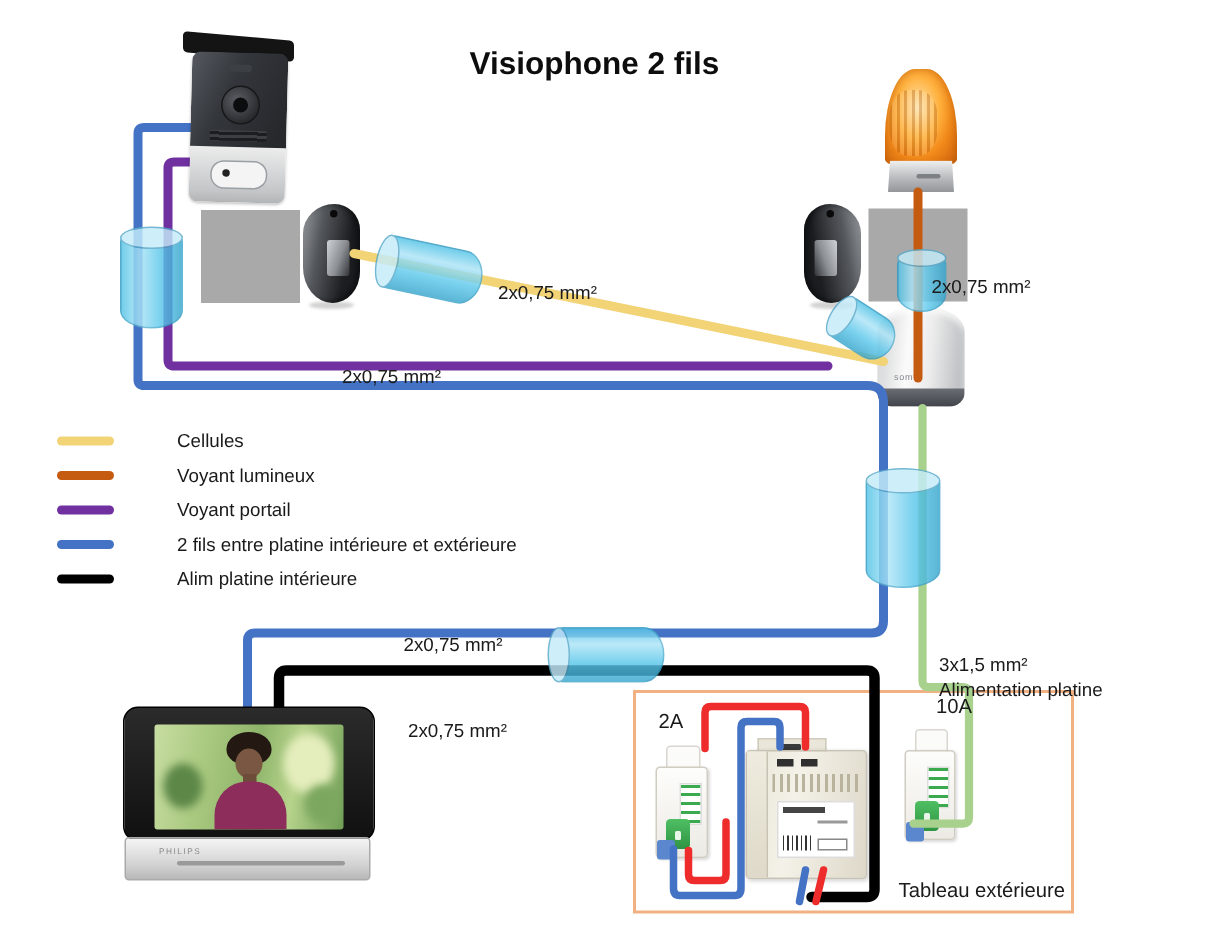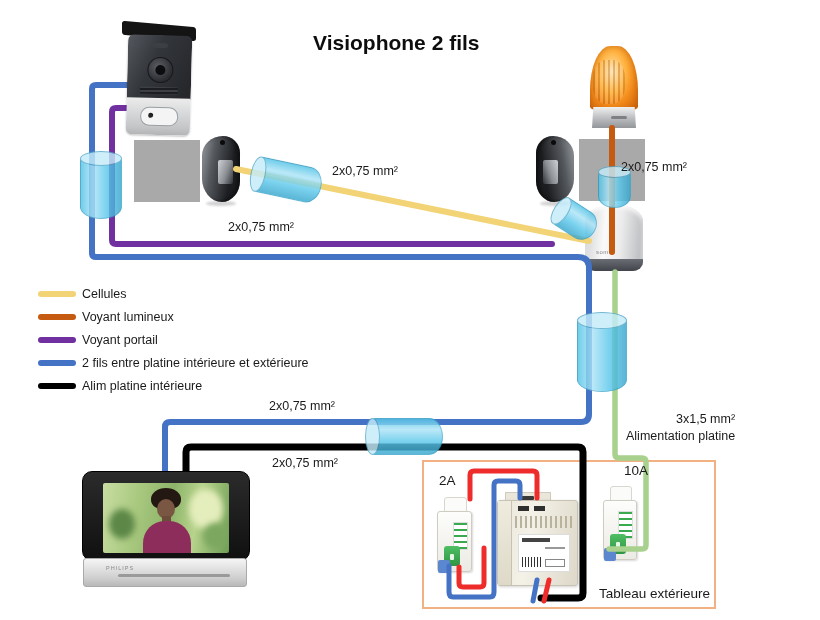--- a/index.html
+++ b/index.html
@@ -1,25 +1,25 @@
 <!DOCTYPE html>
 <html><head>
 <meta charset="utf-8">
 <style>
   html,body{margin:0;padding:0;background:#ffffff;}
   #canvas{position:relative;width:820px;height:620px;background:#ffffff;overflow:hidden;
-          font-family:"Liberation Sans",sans-serif;color:#1a1a1a;text-align:right;}
+          font-family:"Liberation Sans",sans-serif;color:#1a1a1a;}
   .abs{position:absolute;}
-  .lbl{position:absolute;font-size:12.5px;color:#1a1a1a;white-space:nowrap;}
+  .lbl{position:absolute;font-size:12.5px;color:#1a1a1a;white-space:nowrap;margin-top:24px;}
   .lbl-big{position:absolute;font-size:13.5px;color:#1a1a1a;white-space:nowrap;}
   #title{position:absolute;left:313px;top:31px;font-size:21px;font-weight:bold;color:#0d0d0d;}
 
   
   #legend{position:absolute;left:38px;top:282px;}
-  .leg-row{display:flex;align-items:center;height:23px;}
+  .leg-row{display:flex;align-items:center;height:23px;gap:36px;}
   .leg-sw{width:38px;height:6px;border-radius:3px;flex:0 0 auto;}
   .leg-lab{margin-left:6px;font-size:12.5px;}
 
   
   .cyl{position:absolute;opacity:.82;}
   .cylv .tube{position:absolute;left:0;right:0;top:6px;bottom:0;
       border-radius:4px 4px 50% 50%/4px 4px 12px 12px;
       background:linear-gradient(90deg,#53c3e6,#ade4f7 30%,#5cc8eb 65%,#38a6cd);
       border:1px solid rgba(40,140,180,.55);}
   .cylv .cap{position:absolute;left:0;right:0;top:0;height:13px;border-radius:50%;

